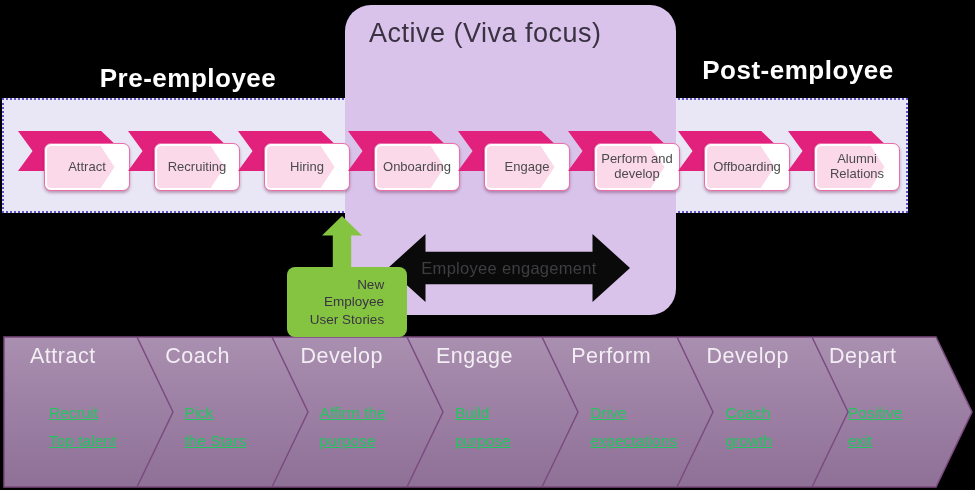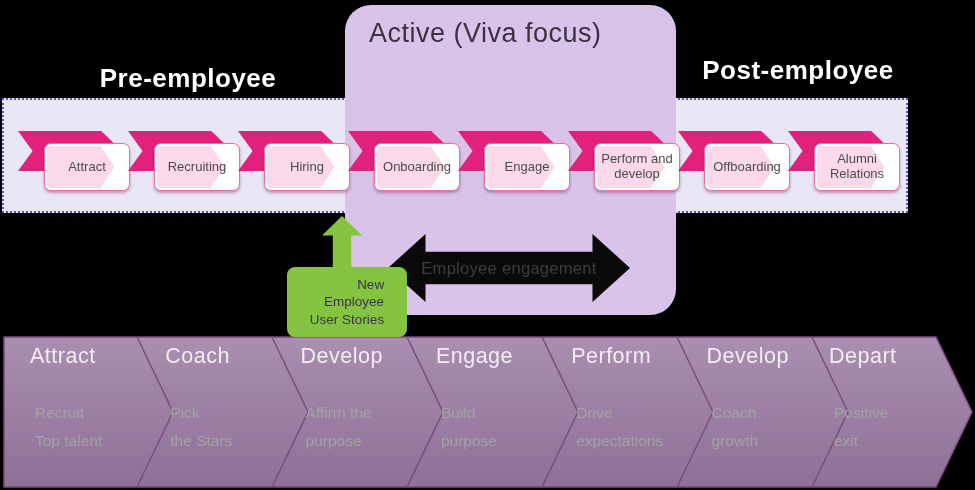--- a/index.html
+++ b/index.html
@@ -75,22 +75,22 @@
                       84.5% 100%,84.5% 74%,15.5% 74%,15.5% 100%);
     display:flex;align-items:center;justify-content:center;
   }
   .engagement-text{font-size:16.5px;color:#3f3d41;letter-spacing:.3px;}
   
   .bottom-arrow{position:absolute;left:3px;top:336px;z-index:3;}
   .segments{position:absolute;left:0;top:336px;width:975px;height:152px;z-index:4;pointer-events:none;}
   .segment-text{position:absolute;top:8px;width:130px;}
   .segment-title{font-size:21.5px;font-weight:500;color:#f3eef4;letter-spacing:.5px;}
   .segment-sub{
-    margin:30px 0 0 5px;font-size:15.5px;line-height:1.8;
-    color:#a3a3a3;white-space:pre-line;
+    margin:30px 0 0 19px;font-size:15.5px;line-height:1.8;
+    color:#22c55e;white-space:pre-line;text-decoration:underline;
   }
 </style>
 </head>
 <body>
 
 <div class="canvas">
 
   <div class="band"></div>
 
   <div class="active-panel">

